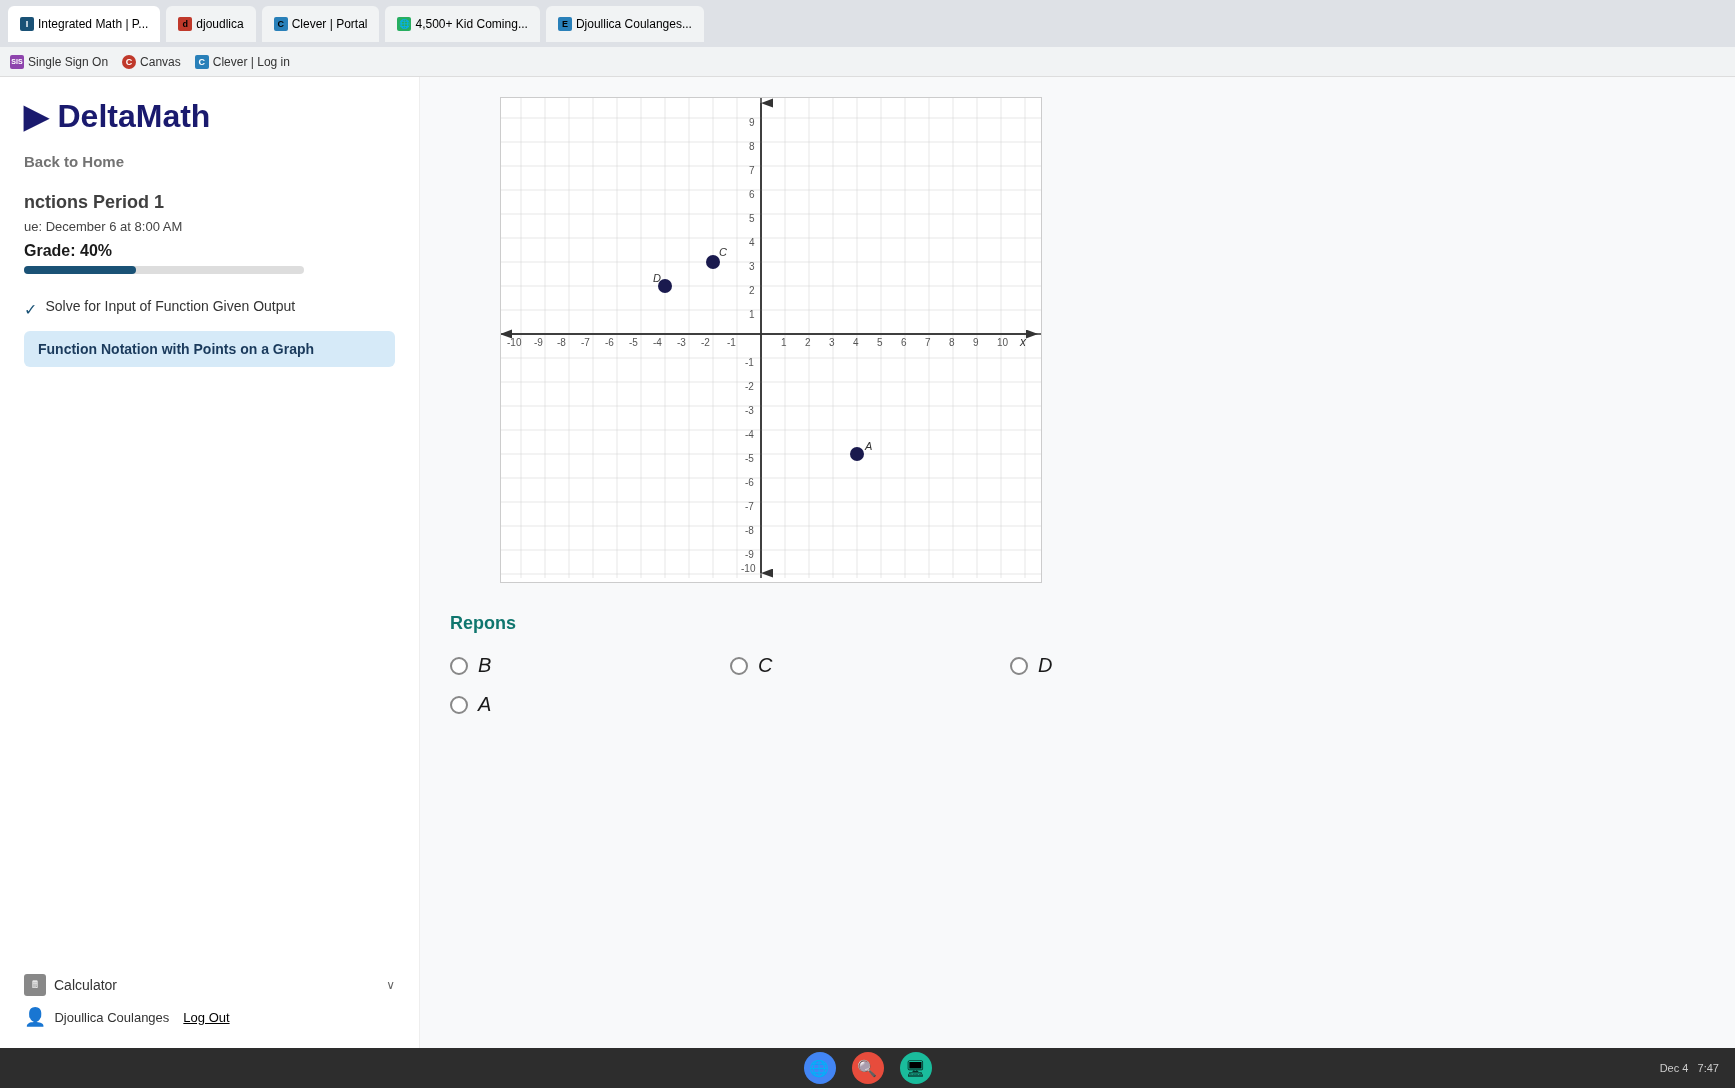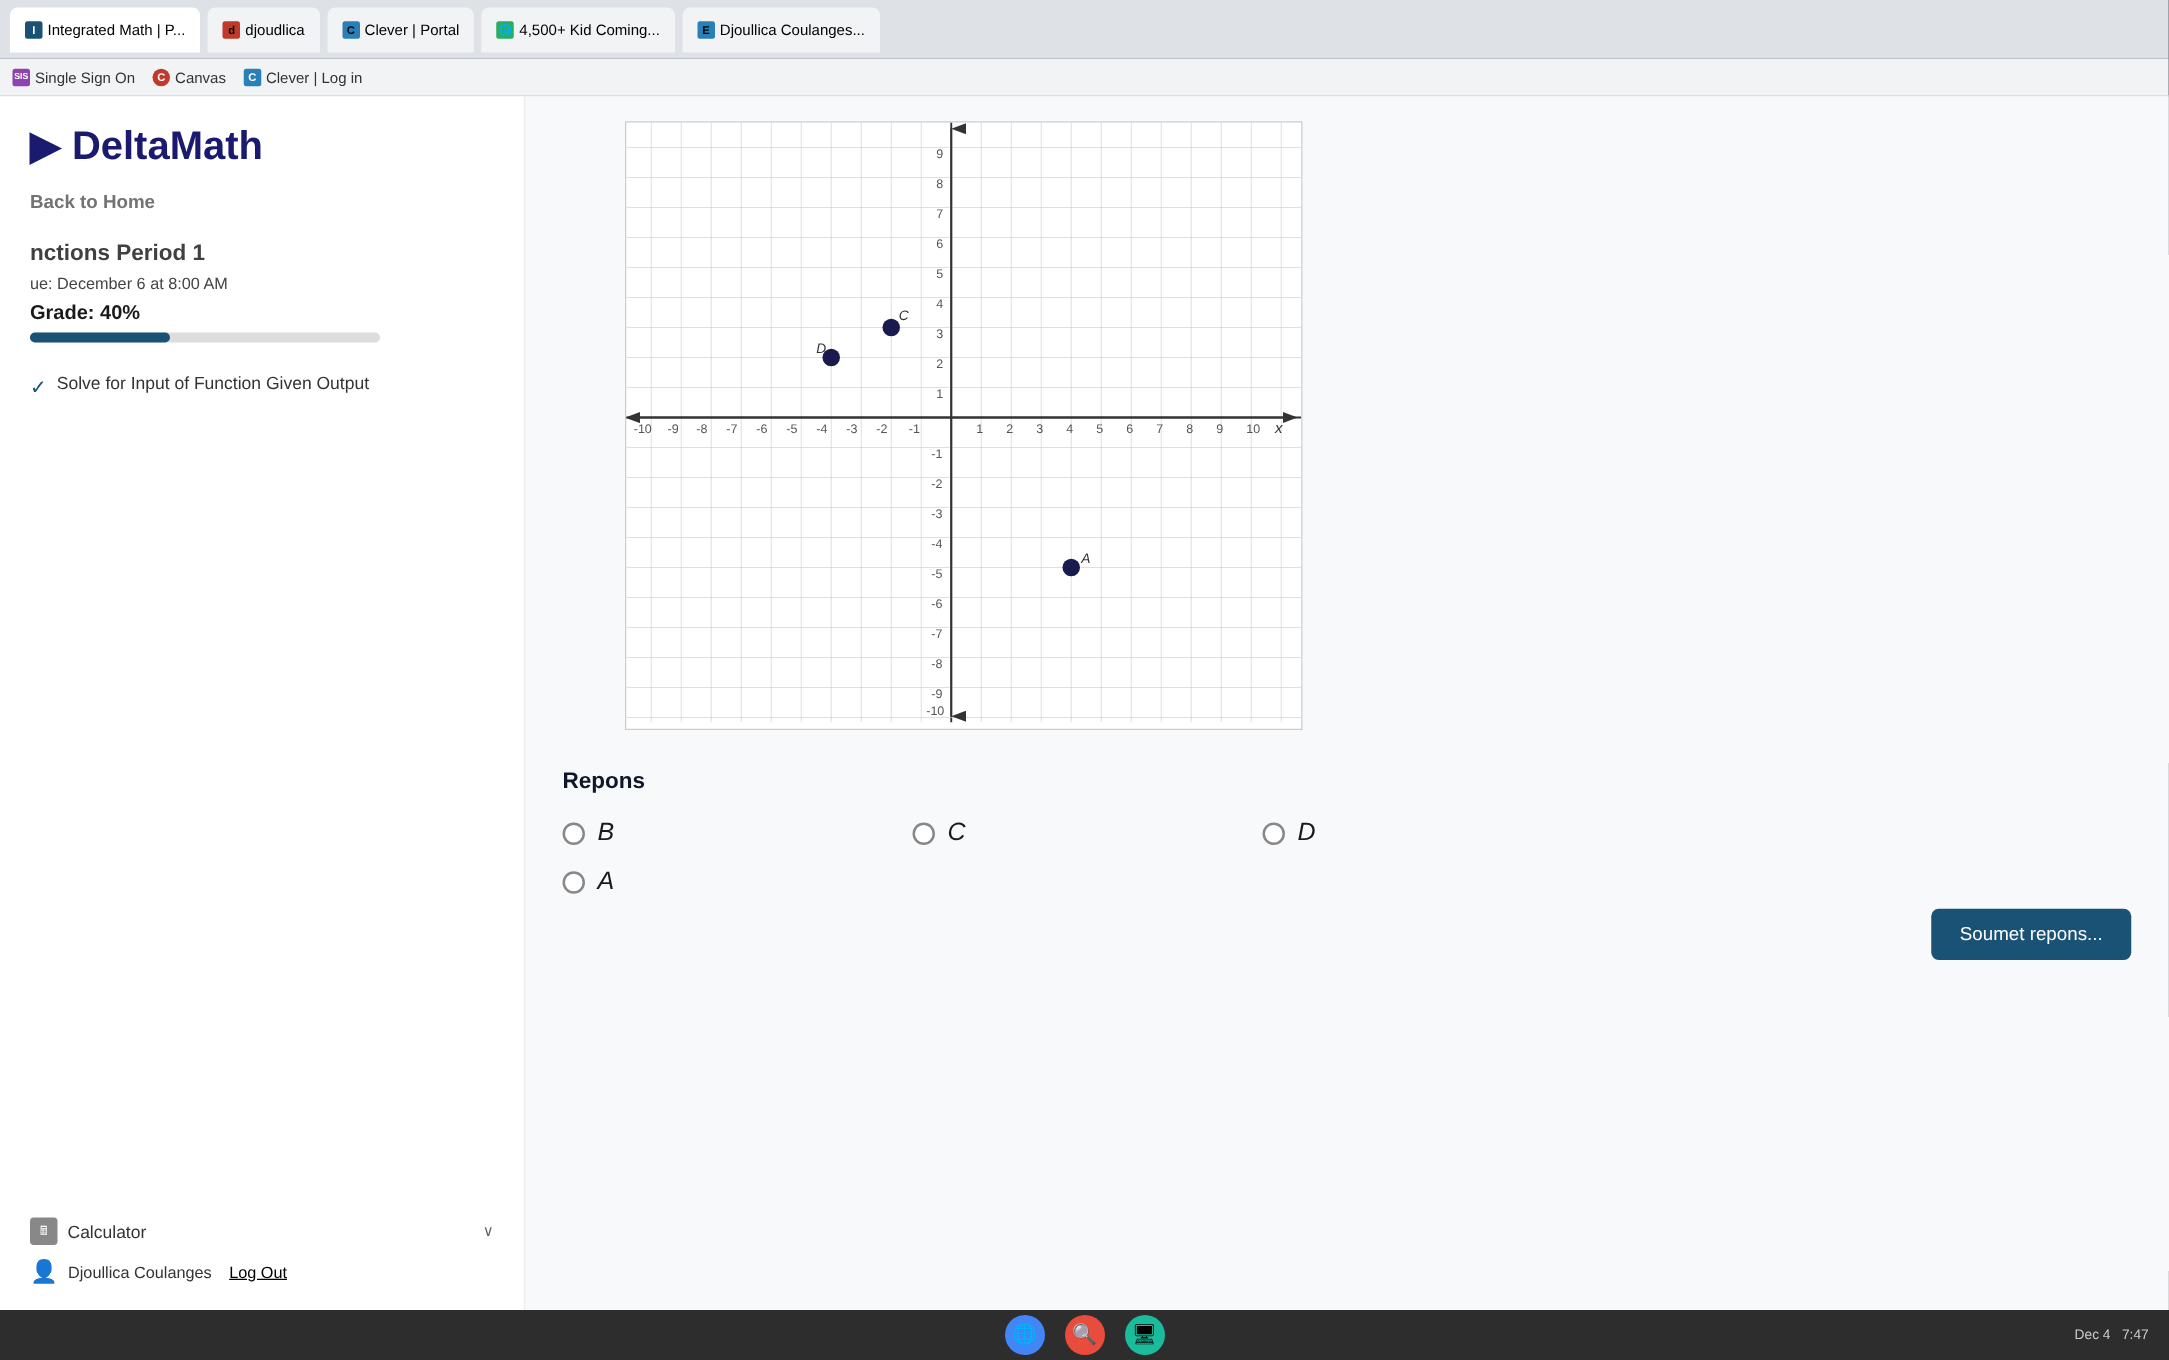--- a/index.html
+++ b/index.html
@@ -215,21 +215,21 @@
       margin-left: 50px;
     }
 
     
     .answer-section {
       padding: 10px 0;
     }
     .answer-title {
       font-size: 18px;
       font-weight: bold;
-      color: #0f172a;
+      color: #0f766e;
       margin-bottom: 20px;
     }
     .answer-options {
       display: grid;
       grid-template-columns: 200px 200px 200px;
       grid-template-rows: auto auto;
       gap: 16px 80px;
       align-items: center;
     }
     .option-item {
@@ -361,20 +361,22 @@
     <div class="grade-label">Grade: 40%</div>
     <div class="progress-bar-bg">
       <div class="progress-bar-fill"></div>
     </div>
 
     <div class="problem-list">
       <div class="problem-item">
         <span class="checkmark">✓</span>
         <span>Solve for Input of Function Given Output</span>
       </div>
+      <div class="problem-active">Function Notation with Points on
+a Graph</div>
     </div>
 
     <div class="sidebar-bottom">
       <div class="calculator-row">
         <div class="calc-icon">🖩</div>
         <span>Calculator</span>
         <span class="chevron">∨</span>
       </div>
       <div class="user-row">
         <span style="font-size:18px;">👤</span>
@@ -526,23 +528,20 @@
           <span class="radio-circle"></span>
           <span><em>D</em></span>
         </div>
 
         <div class="option-item">
           <span class="radio-circle"></span>
           <span><em>A</em></span>
         </div>
       </div>
 
-      <div class="submit-row">
-        <button class="submit-btn">Soumet repons...</button>
-      </div>
     </div>
 
   </div>
 </div>
 
 <div class="taskbar">
   <div class="taskbar-icon" style="background:#4285f4;">🌐</div>
   <div class="taskbar-icon" style="background:#e74c3c;">🔍</div>
   <div class="taskbar-icon" style="background:#1abc9c;">🖥</div>
   <div class="time-area">

